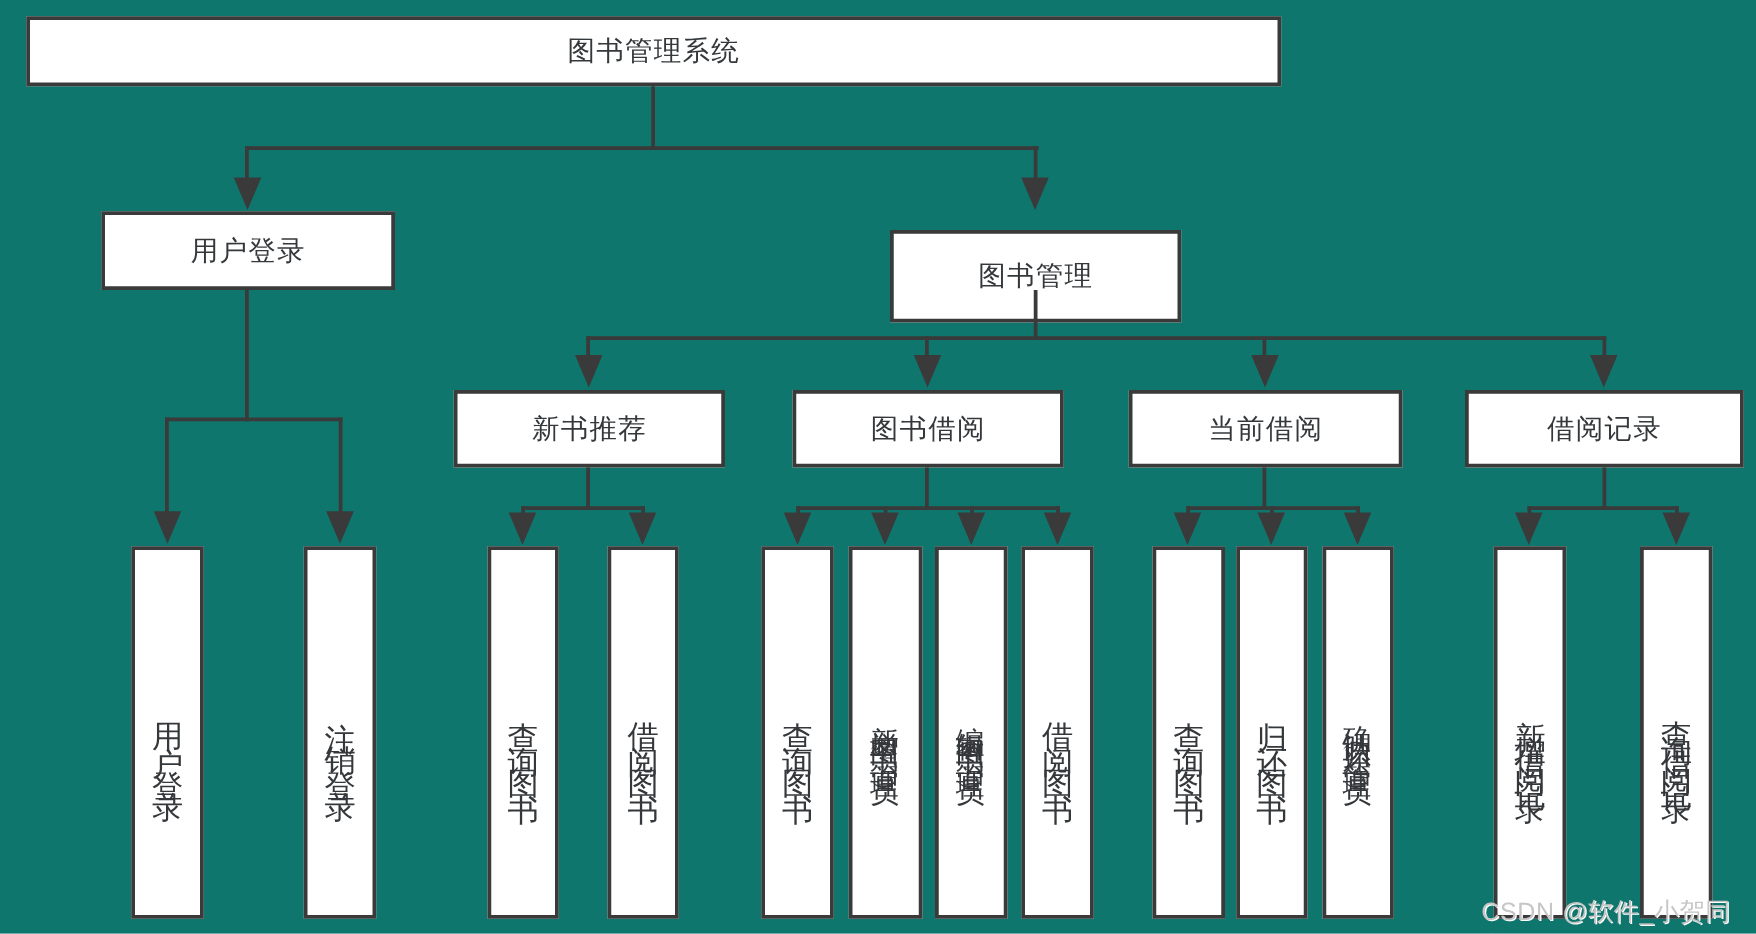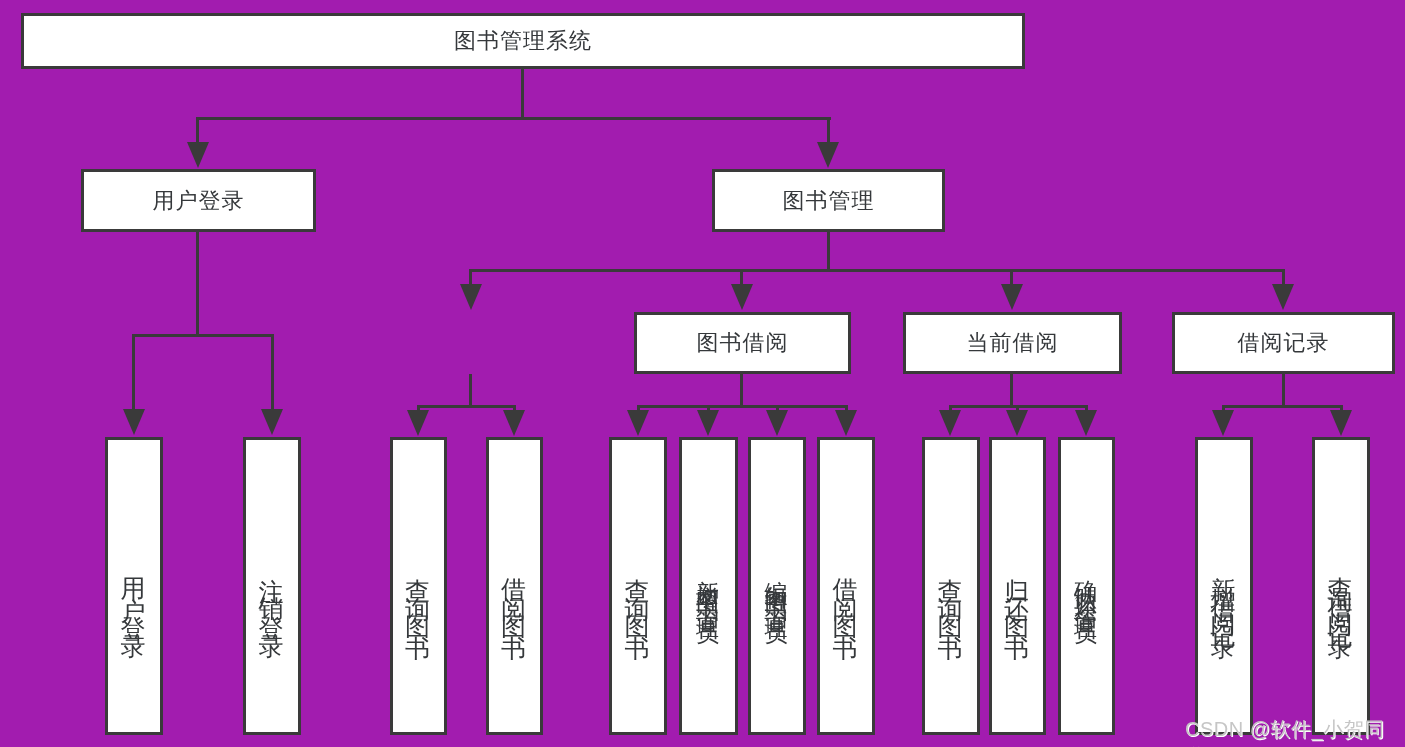--- a/index.html
+++ b/index.html
@@ -1,17 +1,17 @@
 <!DOCTYPE html>
 <html><head>
 <meta charset="utf-8">
 <style>
   html,body{margin:0;padding:0;background:#ffffff;}
   #stage{
-    position:relative;width:1405px;height:747px;background:#a21caf;overflow:hidden;
+    position:relative;width:1405px;height:747px;background:#0f766e;overflow:hidden;
     font-family:"Liberation Sans","DejaVu Sans",sans-serif;color:#333333;
   }
   .box{
     position:absolute;box-sizing:border-box;border:3px solid #3a3a3a;background:#ffffff;
     display:flex;align-items:center;justify-content:center;
     font-size:22px;letter-spacing:1px;color:#35383b;
   }
   .leaf{
     position:absolute;box-sizing:border-box;border:3px solid #3a3a3a;background:#ffffff;
     display:flex;align-items:center;justify-content:center;color:#35383b;
@@ -46,21 +46,21 @@
   <div class="vline" style="left:521px;top:69px;height:50px;"></div>
   <div class="hline" style="left:196px;top:117px;width:635px;"></div>
   <div class="vline" style="left:196px;top:117px;height:30px;"></div>
   <div class="arrow" style="left:187px;top:142px;"></div>
   <div class="vline" style="left:827px;top:117px;height:30px;"></div>
   <div class="arrow" style="left:817px;top:142px;"></div>
 
   <div class="box" style="left:81px;top:169px;width:235px;height:63px;">
     <span>用户登录</span>
   </div>
-  <div class="box" style="left:712px;top:169px;width:233px;height:63px;">
+  <div class="box" style="left:712px;top:184px;width:233px;height:74px;">
     <span>图书管理</span>
   </div>
 
   <div class="vline" style="left:196px;top:232px;height:105px;"></div>
   <div class="hline" style="left:132px;top:334px;width:142px;"></div>
   <div class="vline" style="left:132px;top:334px;height:78px;"></div>
   <div class="arrow" style="left:123px;top:409px;"></div>
   <div class="vline" style="left:271px;top:334px;height:78px;"></div>
   <div class="arrow" style="left:261px;top:409px;"></div>
 
@@ -68,20 +68,23 @@
   <div class="hline" style="left:469px;top:269px;width:816px;"></div>
   <div class="vline" style="left:469px;top:269px;height:20px;"></div>
   <div class="arrow" style="left:460px;top:284px;"></div>
   <div class="vline" style="left:740px;top:269px;height:20px;"></div>
   <div class="arrow" style="left:731px;top:284px;"></div>
   <div class="vline" style="left:1010px;top:269px;height:20px;"></div>
   <div class="arrow" style="left:1001px;top:284px;"></div>
   <div class="vline" style="left:1282px;top:269px;height:20px;"></div>
   <div class="arrow" style="left:1272px;top:284px;"></div>
 
+  <div class="box" style="left:363px;top:312px;width:217px;height:62px;">
+    <span>新书推荐</span>
+  </div>
   <div class="box" style="left:634px;top:312px;width:217px;height:62px;">
     <span>图书借阅</span>
   </div>
   <div class="box" style="left:1172px;top:312px;width:223px;height:62px;">
     <span>借阅记录</span>
   </div>
   <div class="box" style="left:903px;top:312px;width:219px;height:62px;">
     <span>当前借阅</span>
   </div>
 

